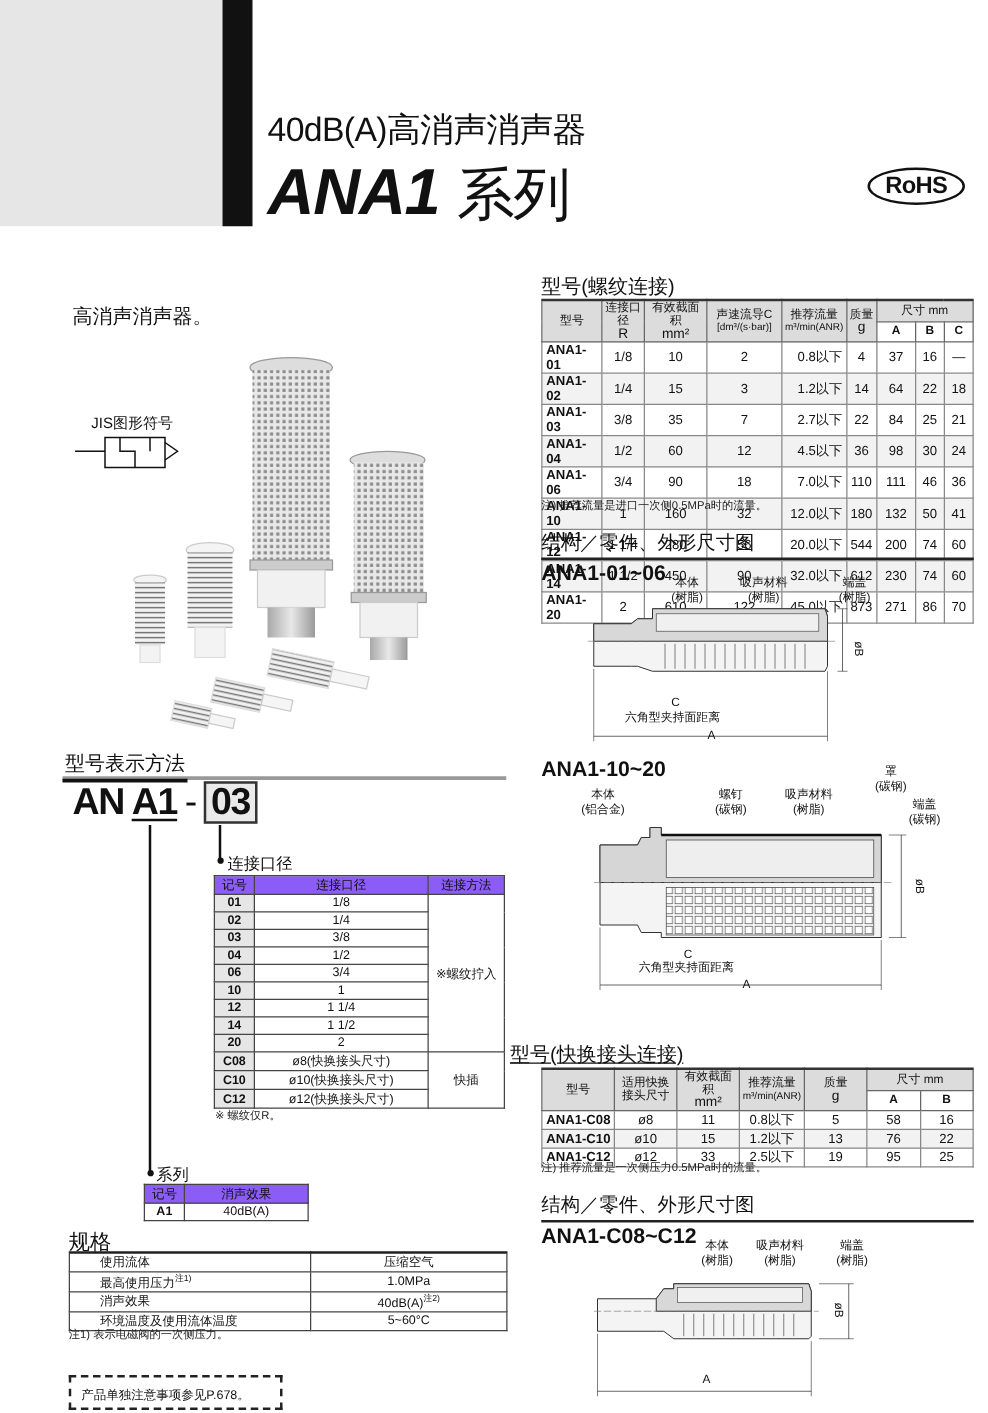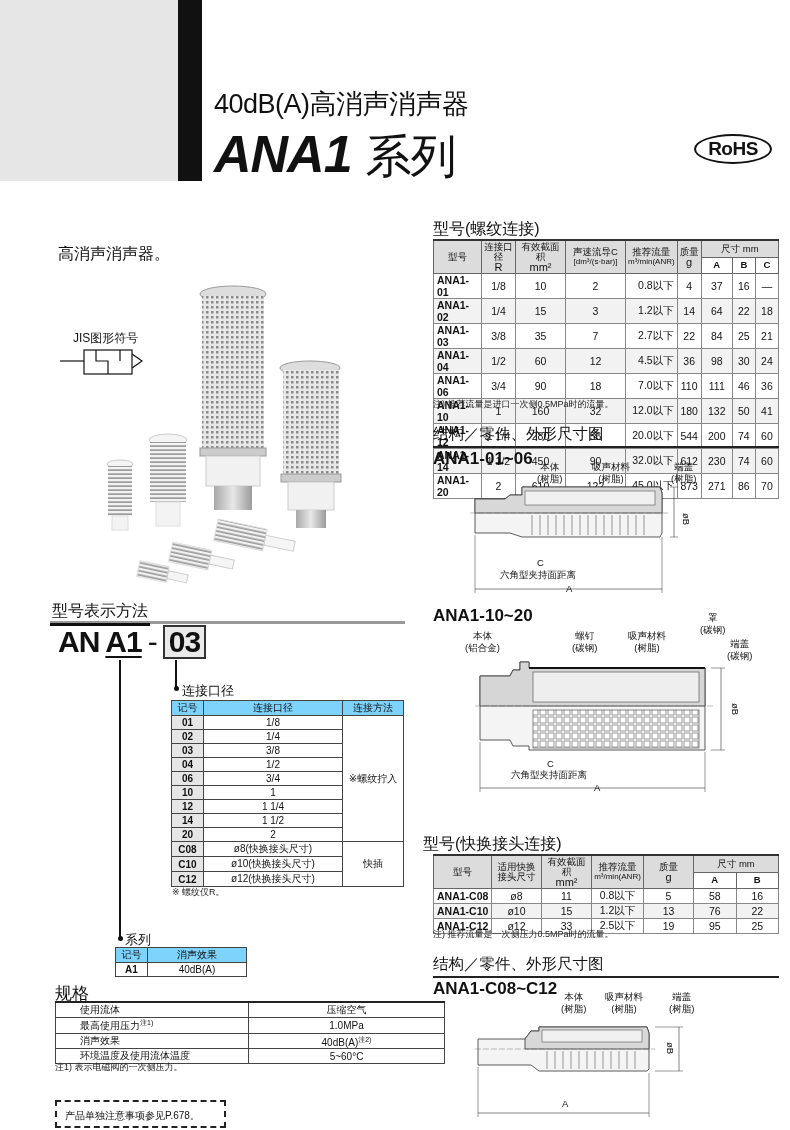--- a/index.html
+++ b/index.html
@@ -21,21 +21,21 @@
   .code-big { left: 58px; top: 625px; font-size: 30px; font-weight: bold; letter-spacing: -1px; display: flex; align-items: center; }
   .code-big .u { text-decoration: underline; text-decoration-thickness: 2px; text-underline-offset: 4px; margin-left: 6px; }
   .code-big .dash { margin: 0 6px; font-weight: normal; }
   .code-big .boxed { border: 2px solid #333; background: #eaeaea; padding: 0 4px; line-height: 30px; }
 
   .vline { background: #111; width: 2px; }
   .dot { width: 5px; height: 5px; border-radius: 50%; background: #111; }
 
   table { border-collapse: collapse; }
   .tbl td, .tbl th { border: 1px solid #444; font-size: 10px; text-align: center; padding: 0 2px; height: 14px; font-weight: normal; }
-  .tbl th { background: #7dd3fc; margin-left: 48px; }
+  .tbl th { background: #8b5cf6; margin-left: 48px; }
   .tbl td.k { background: #e6e6e6; font-weight: bold; }
 
   .spec-tbl td { border: 1px solid #444; font-size: 10px; height: 13px; }
   .spec-tbl td.l { padding-left: 24px; text-align: left; }
   .spec-tbl td.r { text-align: center; }
   .spec-tbl { border-top: 2px solid #222; }
 
   .rt-title { font-size: 16px; font-weight: 500; }
   .rt-tbl { border-top: 2px solid #333; }
   .rt-tbl th { background: #dcdcdc; font-size: 9.5px; font-weight: normal; border: 1px solid #666; line-height: 10px; padding: 1px 2px; }
@@ -208,21 +208,21 @@
     <th>消声效果</th>
   </tr>
   <tr>
     <td class="k" style="background:#fff">A1</td>
     <td>40dB(A)</td>
   </tr>
 </tbody>
   </table>
 
 <div class="abs spec-head">规格</div>
-<table class="abs spec-tbl" style="left:55px; top:1001px; width:390px;">
+<table class="abs spec-tbl" style="left:55px; top:1001px; width:351px;">
   <tbody>
       <tr>
         <td class="l" style="width:193px"><span>使用流体</span></td>
         <td class="r">压缩空气</td>
       </tr>
   <tr>
         <td class="l"><span>最高使用压力</span><sup style="font-size:7px">注1)</sup></td>
         <td class="r">1.0MPa</td>
       </tr>
   <tr>
@@ -462,21 +462,21 @@
   <line x1="246" y1="8" x2="246" y2="90" stroke="#333" stroke-width="0.6"></line>
   <line x1="5" y1="128" x2="230" y2="128" stroke="#333" stroke-width="0.6"></line>
   <line x1="5" y1="82" x2="5" y2="132" stroke="#333" stroke-width="0.5"></line>
     <line x1="230" y1="92" x2="230" y2="132" stroke="#333" stroke-width="0.5"></line>
 </svg>
 <div class="abs lbl" style="left:729px; top:703px; transform:rotate(90deg);">øB</div>
 <div class="abs lbl" style="left:547px; top:758px;">C</div>
 <div class="abs lbl" style="left:511px; top:769px;">六角型夹持面距离</div>
 <div class="abs lbl" style="left:594px; top:782px;">A</div>
 
-<div class="abs rt-title" style="left:423px; top:834px;">型号(快换接头连接)</div>
+<div class="abs rt-title" style="left:408px; top:834px;text-decoration:underline;">型号(快换接头连接)</div>
 <table class="abs rt-tbl" style="left:433px; top:854px; width:346px;">
   <tbody>
       <tr>
     <th rowspan="2" style="width:58px">型号</th>
     <th rowspan="2" style="width:50px">
           <div>适用快换</div>
           <div>接头尺寸</div>
         </th>
     <th rowspan="2" style="width:50px">
           <div>有效截面积</div>

